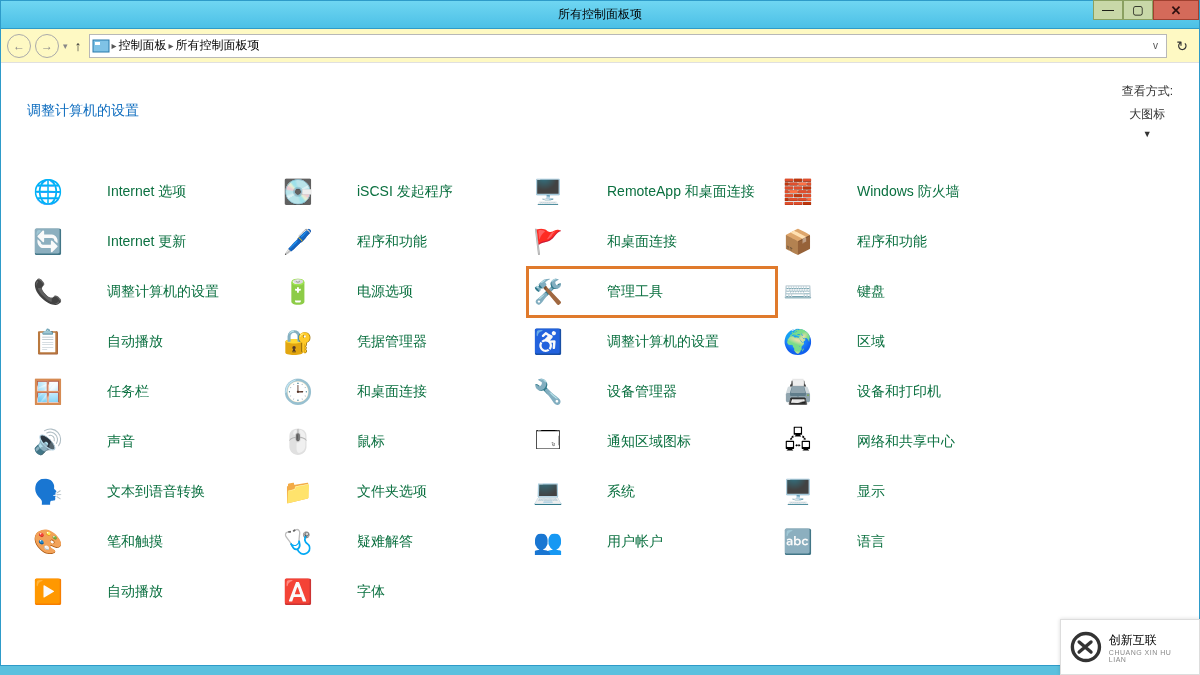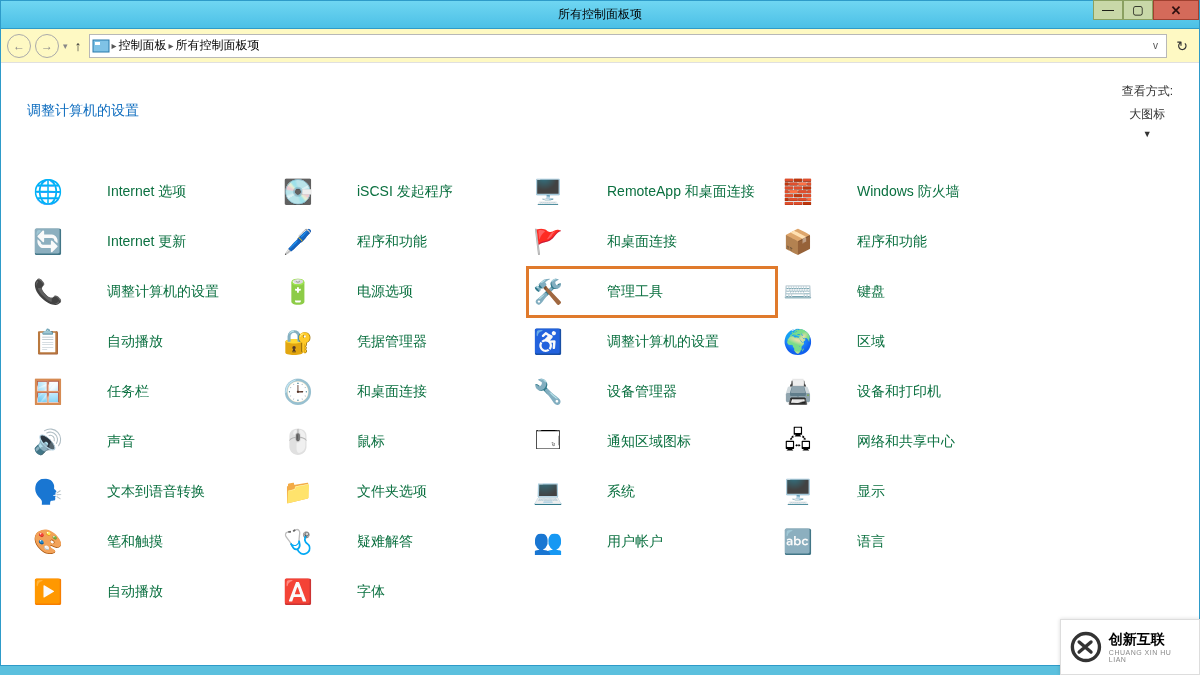--- a/index.html
+++ b/index.html
@@ -41,21 +41,21 @@
 
   .grid { display:grid; grid-template-columns: repeat(4, 250px); grid-auto-rows: 50px; column-gap:0; row-gap:0; }
   .item { display:flex; align-items:center; gap:14px; cursor:pointer; padding:2px 4px; }
   .icon { width:34px; height:34px; display:flex; align-items:center; justify-content:center; font-size:24px; }
   .label { color:#0b7040; font-size:14px;margin-left:28px; }
   .item.highlight { outline:3px solid #e07a2c; outline-offset:-2px; padding-right:20px; }
 
   
   .watermark { position:absolute; right:0; bottom:0; width:140px; height:56px; background:#fff; border:1px solid #ddd; display:flex; align-items:center; gap:6px; padding:4px 8px; box-shadow:0 0 4px rgba(0,0,0,.15); }
   .wm-logo { width:34px; height:34px; }
-  .wm-text { font-size:14px; font-weight:bold; }
+  .wm-text { font-size:12px; font-weight:normal; }
   .wm-sub { font-size:7px; color:#888; letter-spacing:.5px; }
 </style>
 </head>
 <body>
 
 <div class="window">
 
   <div class="titlebar">
     <div class="title">所有控制面板项</div>
     <div class="win-controls">

